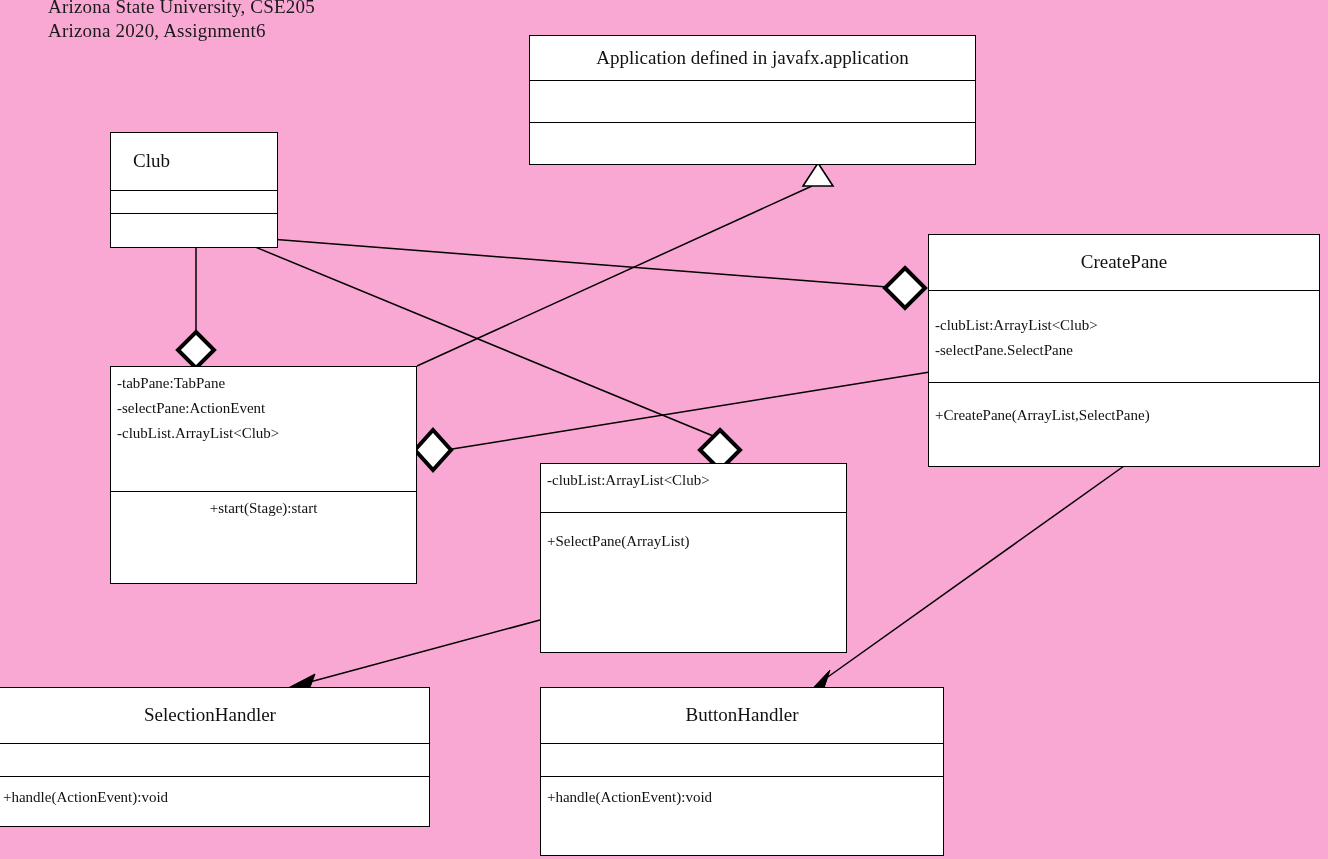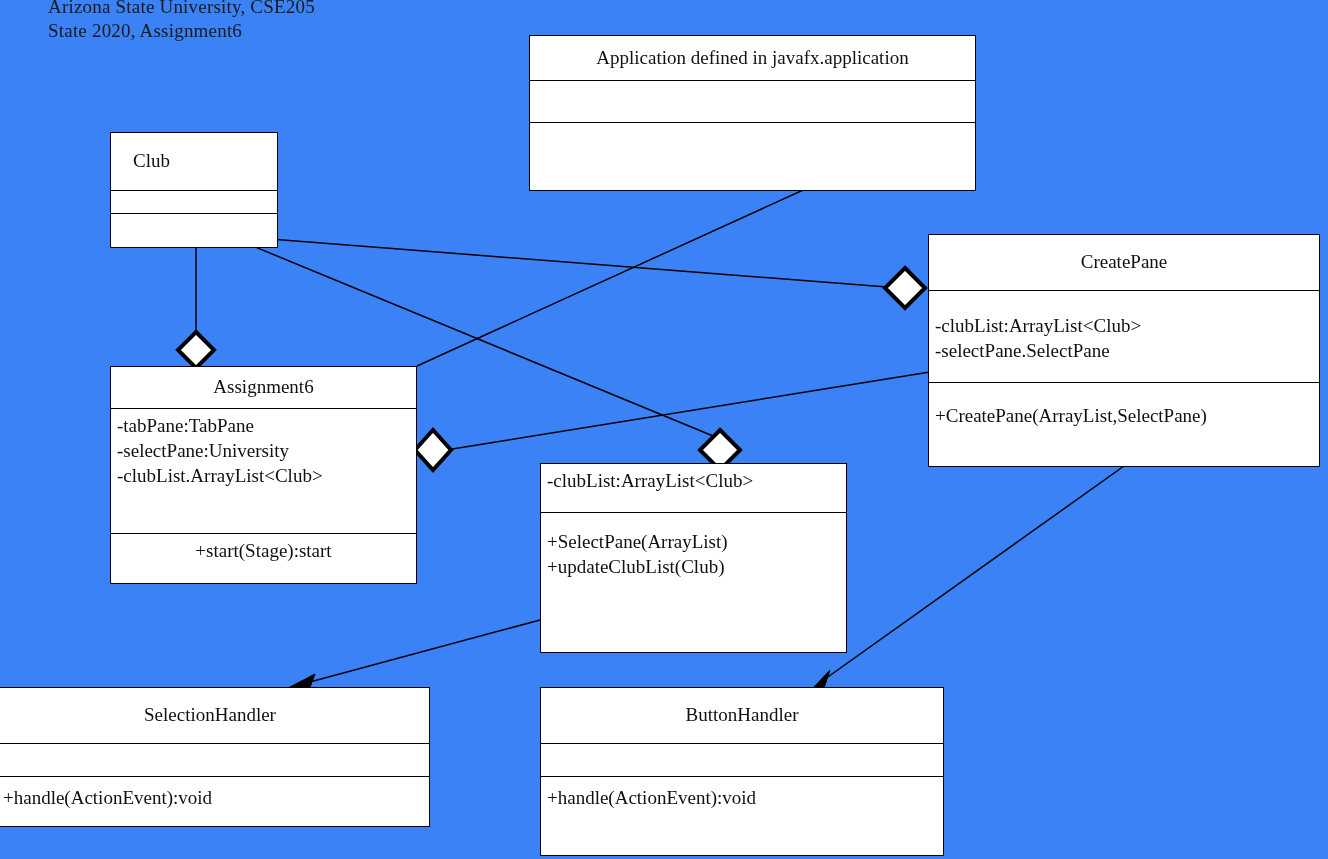--- a/index.html
+++ b/index.html
@@ -8,21 +8,21 @@
     background: #ffffff;
   }
   body {
     font-family: "Liberation Serif", "DejaVu Serif", serif;
     color: #111111;
   }
   #canvas {
     position: relative;
     width: 1328px;
     height: 859px;
-    background: #3b82f6;
+    background: #f9a8d4;
     overflow: hidden;
   }
   #edges {
     position: absolute;
     left: 0;
     top: 0;
     width: 1328px;
     height: 859px;
     pointer-events: none;
   }
@@ -57,42 +57,42 @@
     align-items: center;
     justify-content: center;
     white-space: nowrap;
   }
   .uml-title.left-ish {
     justify-content: flex-start;
     padding-left: 22px;
   }
   .uml-members {
     padding: 4px 0 4px 6px;
-    font-size: 19px;
+    font-size: 15px;
     line-height: 25px;
     white-space: nowrap;
   }
   .uml-members.centered {
     padding-left: 0;
     text-align: center;
   }
   .uml-members .member {
     display: block;
   }
   .empty-section {
     font-size: 0;
   }
 </style>
 </head>
 <body>
 
 <div id="canvas">
 
   <div class="header-text" style="left:48px; top:-6px;">Arizona  State  University,  CSE205</div>
-  <div class="header-text" style="left:48px; top:18px;">State  2020, Assignment6</div>
+  <div class="header-text" style="left:48px; top:18px;">Arizona  2020, Assignment6</div>
 
   <svg id="edges" viewBox="0 0 1328 859">
     <g stroke="#000000" stroke-width="1.5" fill="none">
 
       <line x1="196" y1="235" x2="196" y2="366"></line>
 
       <line x1="231" y1="236" x2="900" y2="288"></line>
 
       <line x1="231" y1="237" x2="718" y2="438"></line>
 
@@ -109,37 +109,36 @@
 
     <polygon points="196,332 214,350 196,368 178,350" fill="#ffffff" stroke="#000000" stroke-width="4"></polygon>
     <polygon points="905,268 925,288 905,308 885,288" fill="#ffffff" stroke="#000000" stroke-width="4"></polygon>
     <polygon points="720,430 740,450 720,470 700,450" fill="#ffffff" stroke="#000000" stroke-width="4"></polygon>
     <polygon points="433,430 451,450 433,470 415,450" fill="#ffffff" stroke="#000000" stroke-width="4"></polygon>
 
     <polygon points="288,688 315,674 309,690" fill="#000000" stroke="#000000" stroke-width="1"></polygon>
     <polygon points="813,688 830,670 824,688" fill="#000000" stroke="#000000" stroke-width="1"></polygon>
   </svg>
 
-  <div class="uml-class" style="left:529px; top:35px; width:447px; height:156px;">
+  <div class="uml-class" style="left:529px; top:35px; width:447px; height:130px;">
     <div class="uml-section uml-title" style="height:45px;">Application  defined  in javafx.application</div>
     <div class="uml-section empty-section" style="height:42px;"></div>
     <div class="uml-section empty-section" style="height:41px;"></div>
   </div>
 
   <div class="uml-class" style="left:110px; top:132px; width:168px; height:116px;">
     <div class="uml-section uml-title left-ish" style="height:58px;">Club</div>
     <div class="uml-section empty-section" style="height:23px;"></div>
     <div class="uml-section empty-section" style="height:21px;"></div>
   </div>
 
   <div class="uml-class" style="left:110px; top:366px; width:307px; height:218px;">
-    <div class="uml-section uml-title" style="height:42px;">Assignment6</div>
     <div class="uml-section uml-members" style="height:125px;">
       <span class="member">-tabPane:TabPane</span>
-      <span class="member">-selectPane:University</span>
+      <span class="member">-selectPane:ActionEvent</span>
       <span class="member">-clubList.ArrayList&lt;Club&gt;</span>
     </div>
     <div class="uml-section uml-members centered" style="height:49px;">
       <span class="member">+start(Stage):start</span>
     </div>
   </div>
 
   <div class="uml-class" style="left:928px; top:234px; width:392px; height:233px;">
     <div class="uml-section uml-title" style="height:56px;">CreatePane</div>
     <div class="uml-section uml-members" style="height:92px; padding-top:22px;">
@@ -150,21 +149,20 @@
       <span class="member">+CreatePane(ArrayList,SelectPane)</span>
     </div>
   </div>
 
   <div class="uml-class" style="left:540px; top:463px; width:307px; height:190px;">
     <div class="uml-section uml-members" style="height:49px;">
       <span class="member">-clubList:ArrayList&lt;Club&gt;</span>
     </div>
     <div class="uml-section uml-members" style="height:83px; padding-top:16px;">
       <span class="member">+SelectPane(ArrayList)</span>
-      <span class="member">+updateClubList(Club)</span>
     </div>
   </div>
 
   <div class="uml-class" style="left:-10px; top:687px; width:440px; height:140px;">
     <div class="uml-section uml-title" style="height:56px;">SelectionHandler</div>
     <div class="uml-section empty-section" style="height:33px;"></div>
     <div class="uml-section uml-members" style="height:51px; padding-left:12px; padding-top:8px;">
       <span class="member">+handle(ActionEvent):void</span>
     </div>
   </div>

